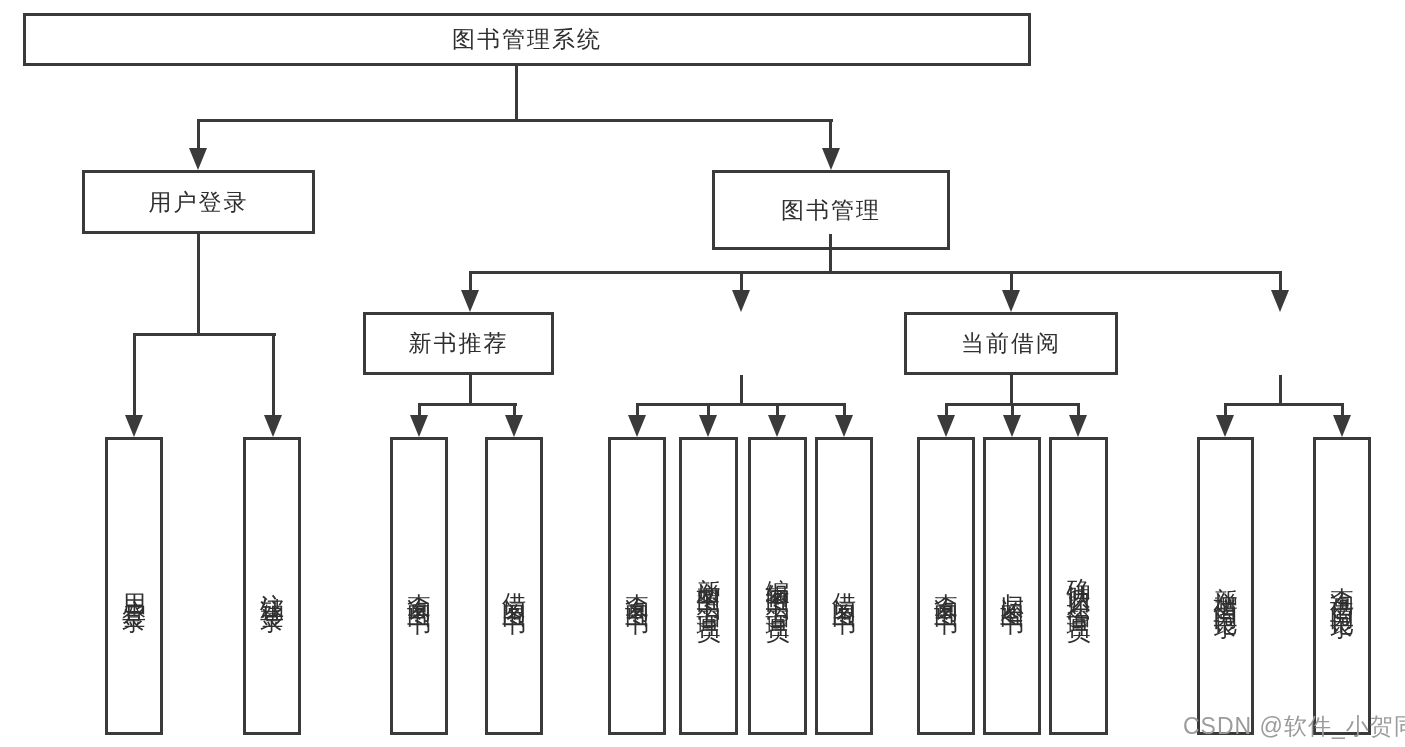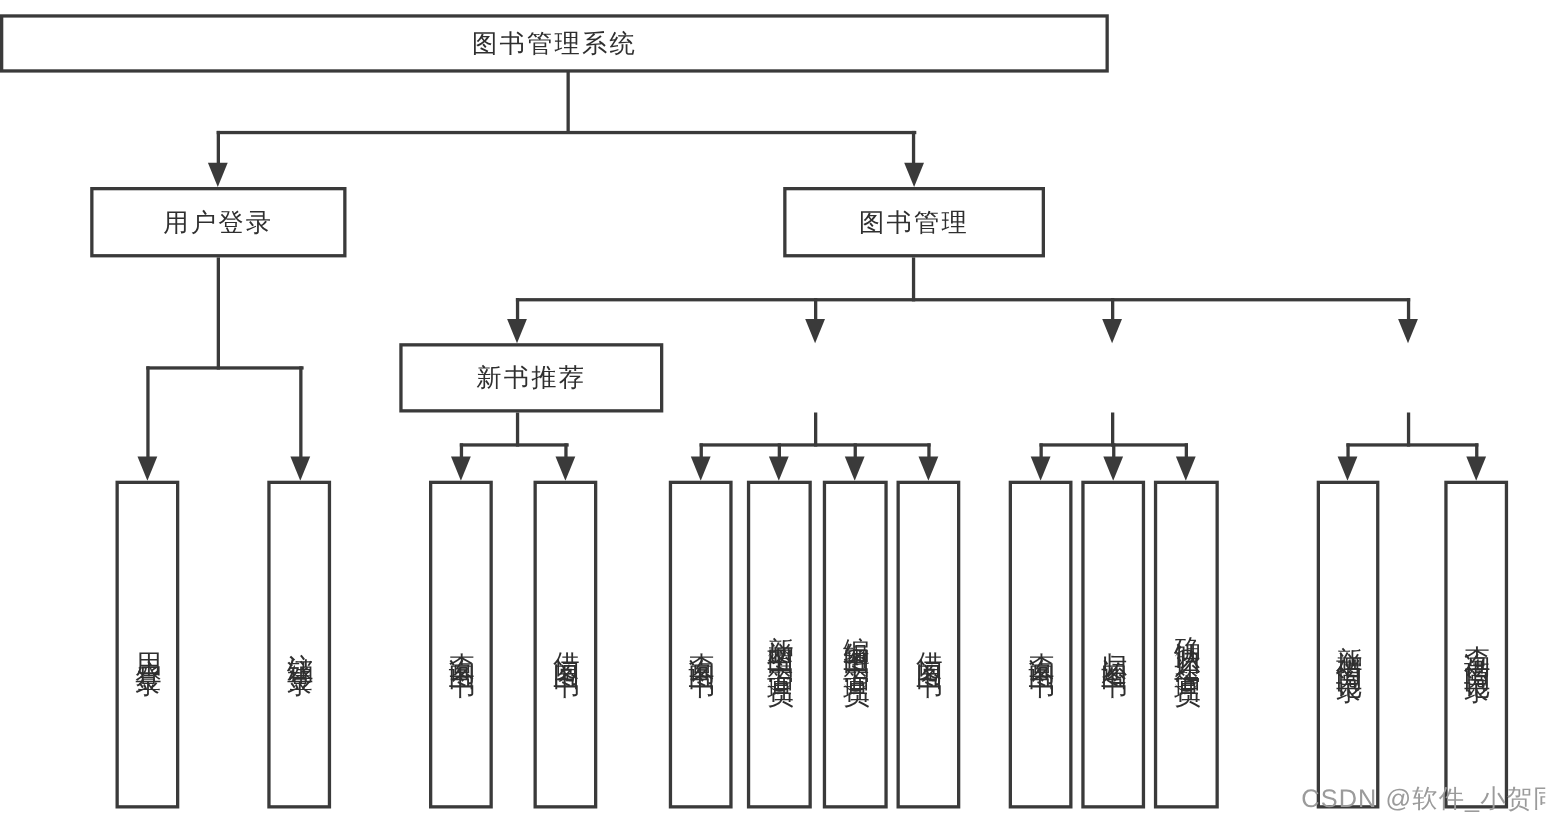--- a/index.html
+++ b/index.html
@@ -46,51 +46,52 @@
     letter-spacing:1px;
     white-space:nowrap;
     z-index:5;
   }
 </style>
 </head>
 <body>
 
 <div class="stage">
 
-  <div class="box hbox" style="left:0;top:13px;width:1008px;height:53px;">图书管理系统</div>
+  <div class="box hbox" style="left:23px;top:13px;width:1008px;height:53px;">图书管理系统</div>
 
   <div class="vline" style="left:515px;top:64px;height:57px;"></div>
   <div class="hline" style="left:197px;top:119px;width:636px;"></div>
   <div class="vline" style="left:197px;top:119px;height:31px;"></div>
   <div class="arrow" style="left:189px;top:148px;"></div>
   <div class="vline" style="left:829px;top:119px;height:31px;"></div>
   <div class="arrow" style="left:822px;top:148px;"></div>
 
   <div class="box hbox" style="left:82px;top:170px;width:233px;height:64px;">用户登录</div>
-  <div class="box hbox" style="left:712px;top:170px;width:238px;height:64px;">图书管理</div>
+  <div class="box hbox" style="left:712px;top:170px;width:238px;height:80px;">图书管理</div>
 
   <div class="vline" style="left:197px;top:234px;height:102px;"></div>
   <div class="hline" style="left:133px;top:333px;width:143px;"></div>
   <div class="vline" style="left:133px;top:333px;height:84px;"></div>
   <div class="arrow" style="left:125px;top:415px;"></div>
   <div class="vline" style="left:272px;top:333px;height:84px;"></div>
   <div class="arrow" style="left:264px;top:415px;"></div>
 
   <div class="vline" style="left:829px;top:234px;height:40px;"></div>
   <div class="hline" style="left:469px;top:271px;width:813px;"></div>
   <div class="vline" style="left:469px;top:271px;height:21px;"></div>
   <div class="arrow" style="left:461px;top:290px;"></div>
   <div class="vline" style="left:740px;top:271px;height:21px;"></div>
   <div class="arrow" style="left:732px;top:290px;"></div>
   <div class="vline" style="left:1010px;top:271px;height:21px;"></div>
   <div class="arrow" style="left:1002px;top:290px;"></div>
   <div class="vline" style="left:1279px;top:271px;height:21px;"></div>
   <div class="arrow" style="left:1271px;top:290px;"></div>
 
-  <div class="box hbox" style="left:363px;top:312px;width:240px;height:63px;">新书推荐</div>
+  <div class="box hbox" style="left:363px;top:312px;width:191px;height:63px;">新书推荐</div>
+  <div class="box hbox" style="left:904px;top:312px;width:214px;height:63px;">当前借阅</div>
 
   <div class="vline" style="left:469px;top:375px;height:31px;"></div>
   <div class="hline" style="left:418px;top:403px;width:99px;"></div>
   <div class="vline" style="left:418px;top:403px;height:14px;"></div>
   <div class="arrow" style="left:410px;top:415px;"></div>
   <div class="vline" style="left:513px;top:403px;height:14px;"></div>
   <div class="arrow" style="left:505px;top:415px;"></div>
 
   <div class="vline" style="left:740px;top:375px;height:31px;"></div>
   <div class="hline" style="left:636px;top:403px;width:210px;"></div>

